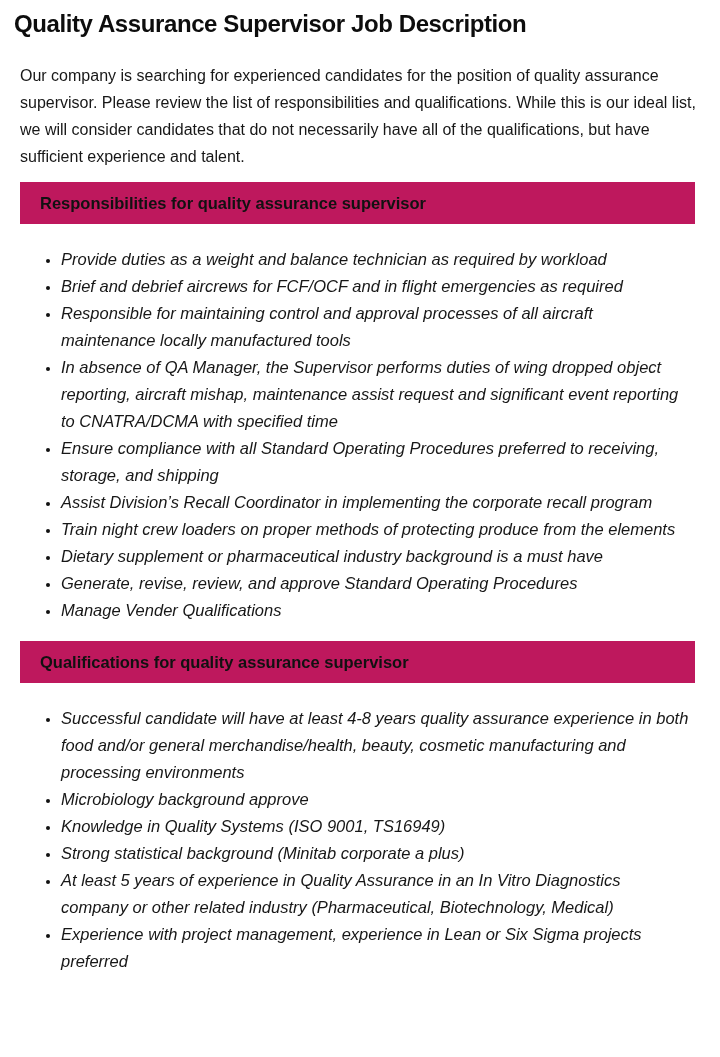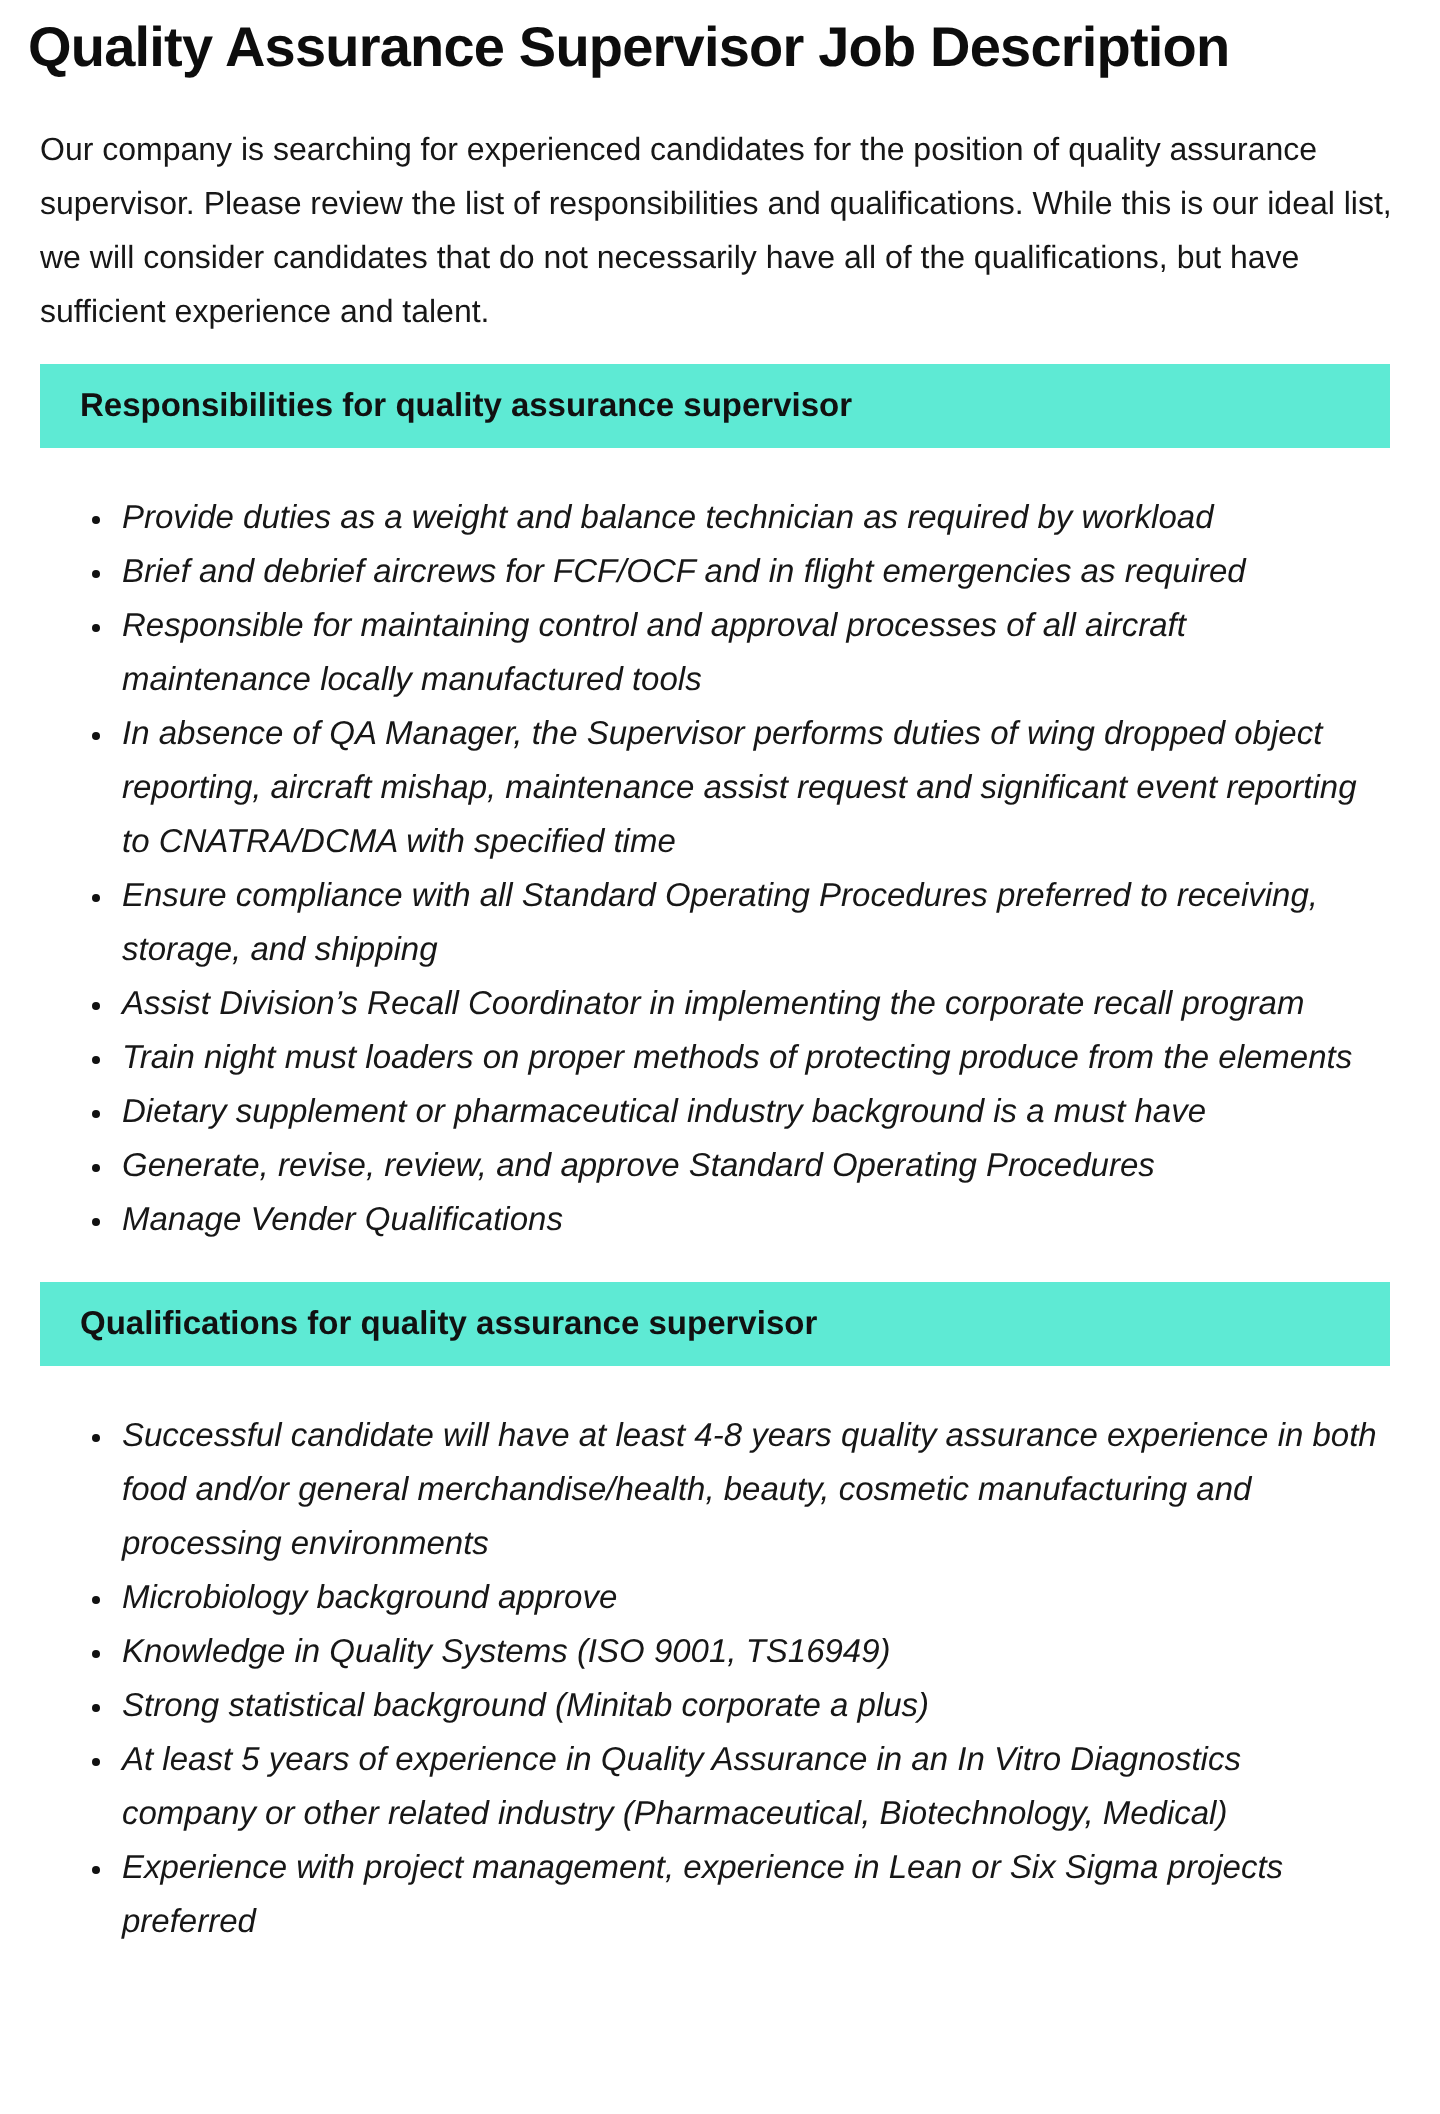--- a/index.html
+++ b/index.html
@@ -14,34 +14,34 @@
     overflow: hidden;
     font-family: "Liberation Sans", "DejaVu Sans", sans-serif;
     color: #171717;
   }
   .page {
     width: 720px;
     height: 1057px;
     background: #ffffff;
   }
   .page-title {
-    font-size: 28px;
+    font-size: 24px;
     font-weight: 700;
     letter-spacing: -0.4px;
     line-height: 30px;
     margin: 9px 14px 0 14px;
     color: #0d0d0d;
   }
   .intro {
     font-size: 16px;
     line-height: 27px;
     margin: 23px 20px 0 20px;
   }
   .section-heading {
-    background: #5eead4;
+    background: #be185d;
     margin: 12px 25px 0 20px;
     padding: 8px 20px;
     font-size: 16.5px;
     font-weight: 700;
     line-height: 26px;
     color: #111111;
   }
   .section-heading.qual {
     margin-top: 17px;
   }
@@ -79,21 +79,21 @@
         <li>Brief and debrief aircrews for FCF/OCF and in flight emergencies as required</li>
 
         <li>Responsible for maintaining control and approval processes of all aircraft maintenance locally manufactured tools</li>
 
         <li>In absence of QA Manager, the Supervisor performs duties of wing dropped object reporting, aircraft mishap, maintenance assist request and significant event reporting to CNATRA/DCMA with specified time</li>
 
         <li>Ensure compliance with all Standard Operating Procedures preferred to receiving, storage, and shipping</li>
 
         <li>Assist Division’s Recall Coordinator in implementing the corporate recall program</li>
 
-        <li>Train night must loaders on proper methods of protecting produce from the elements</li>
+        <li>Train night crew loaders on proper methods of protecting produce from the elements</li>
 
         <li>Dietary supplement or pharmaceutical industry background is a must have</li>
 
         <li>Generate, revise, review, and approve Standard Operating Procedures</li>
 
         <li>Manage Vender Qualifications</li>
       </ul>
   </div>
 
   <div class="section">

